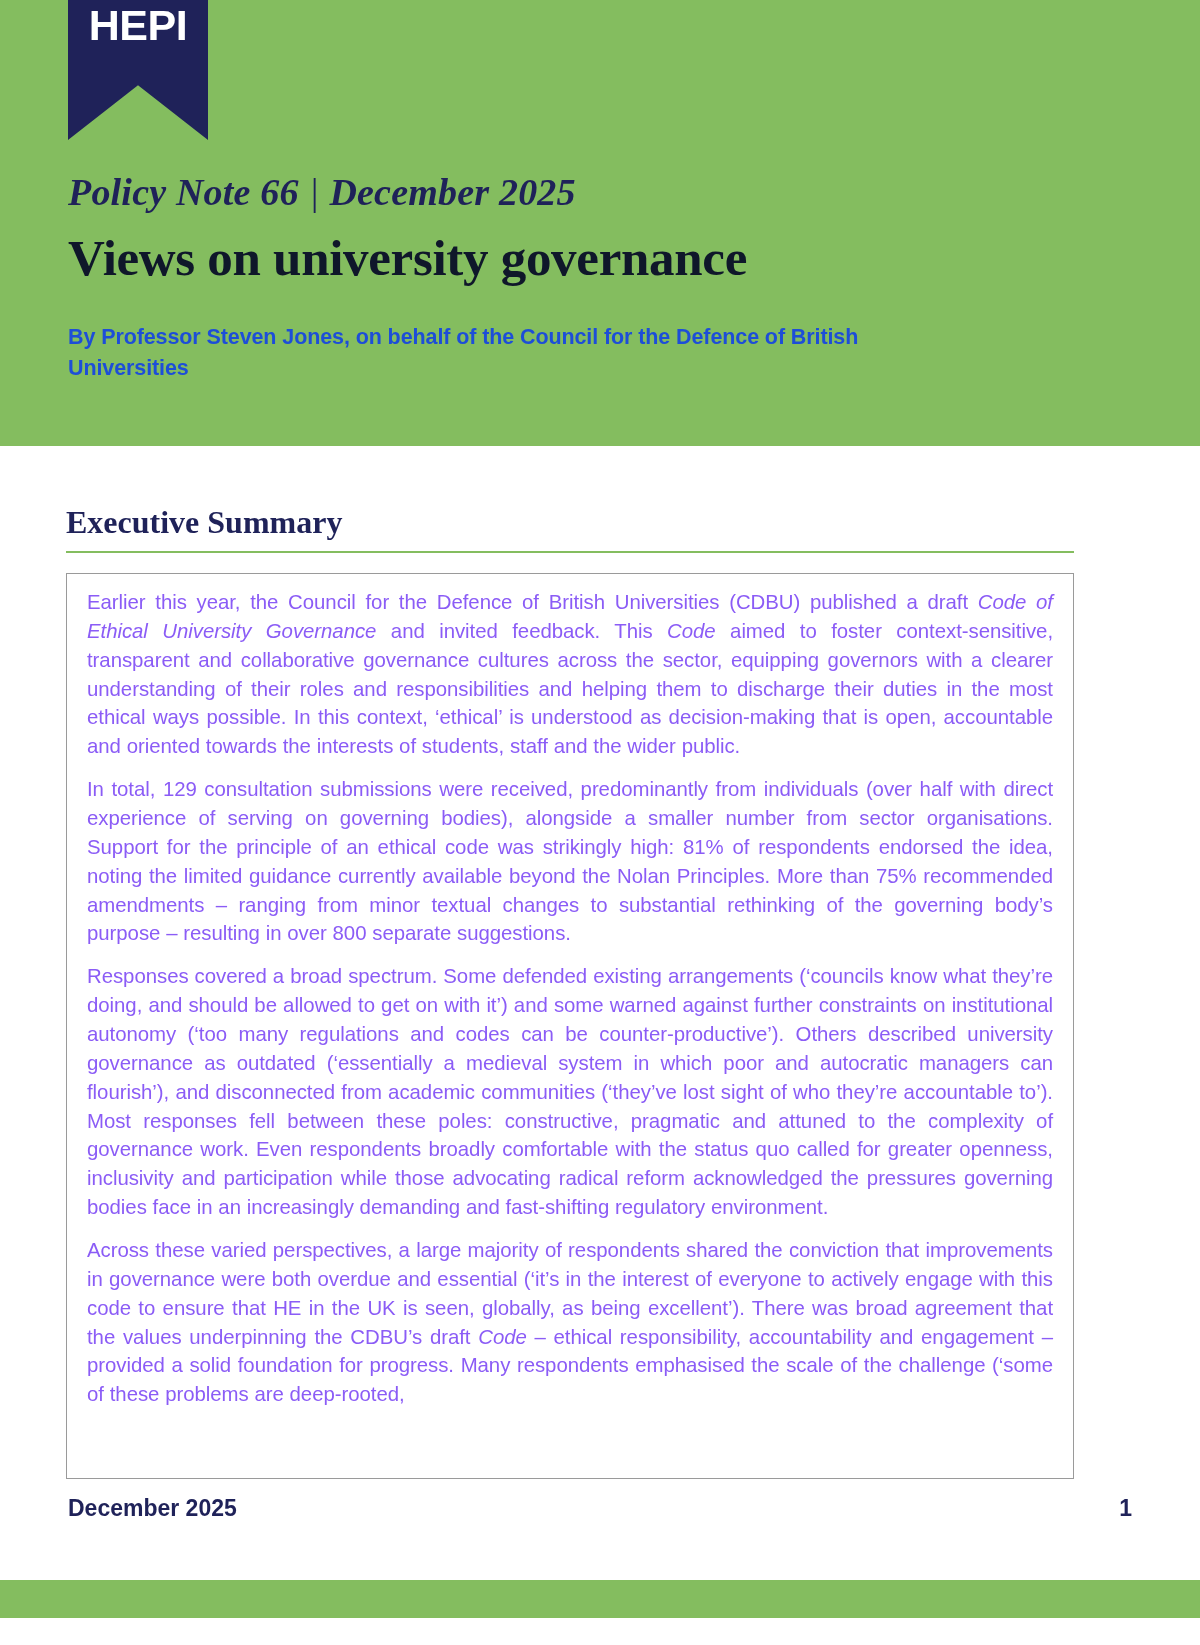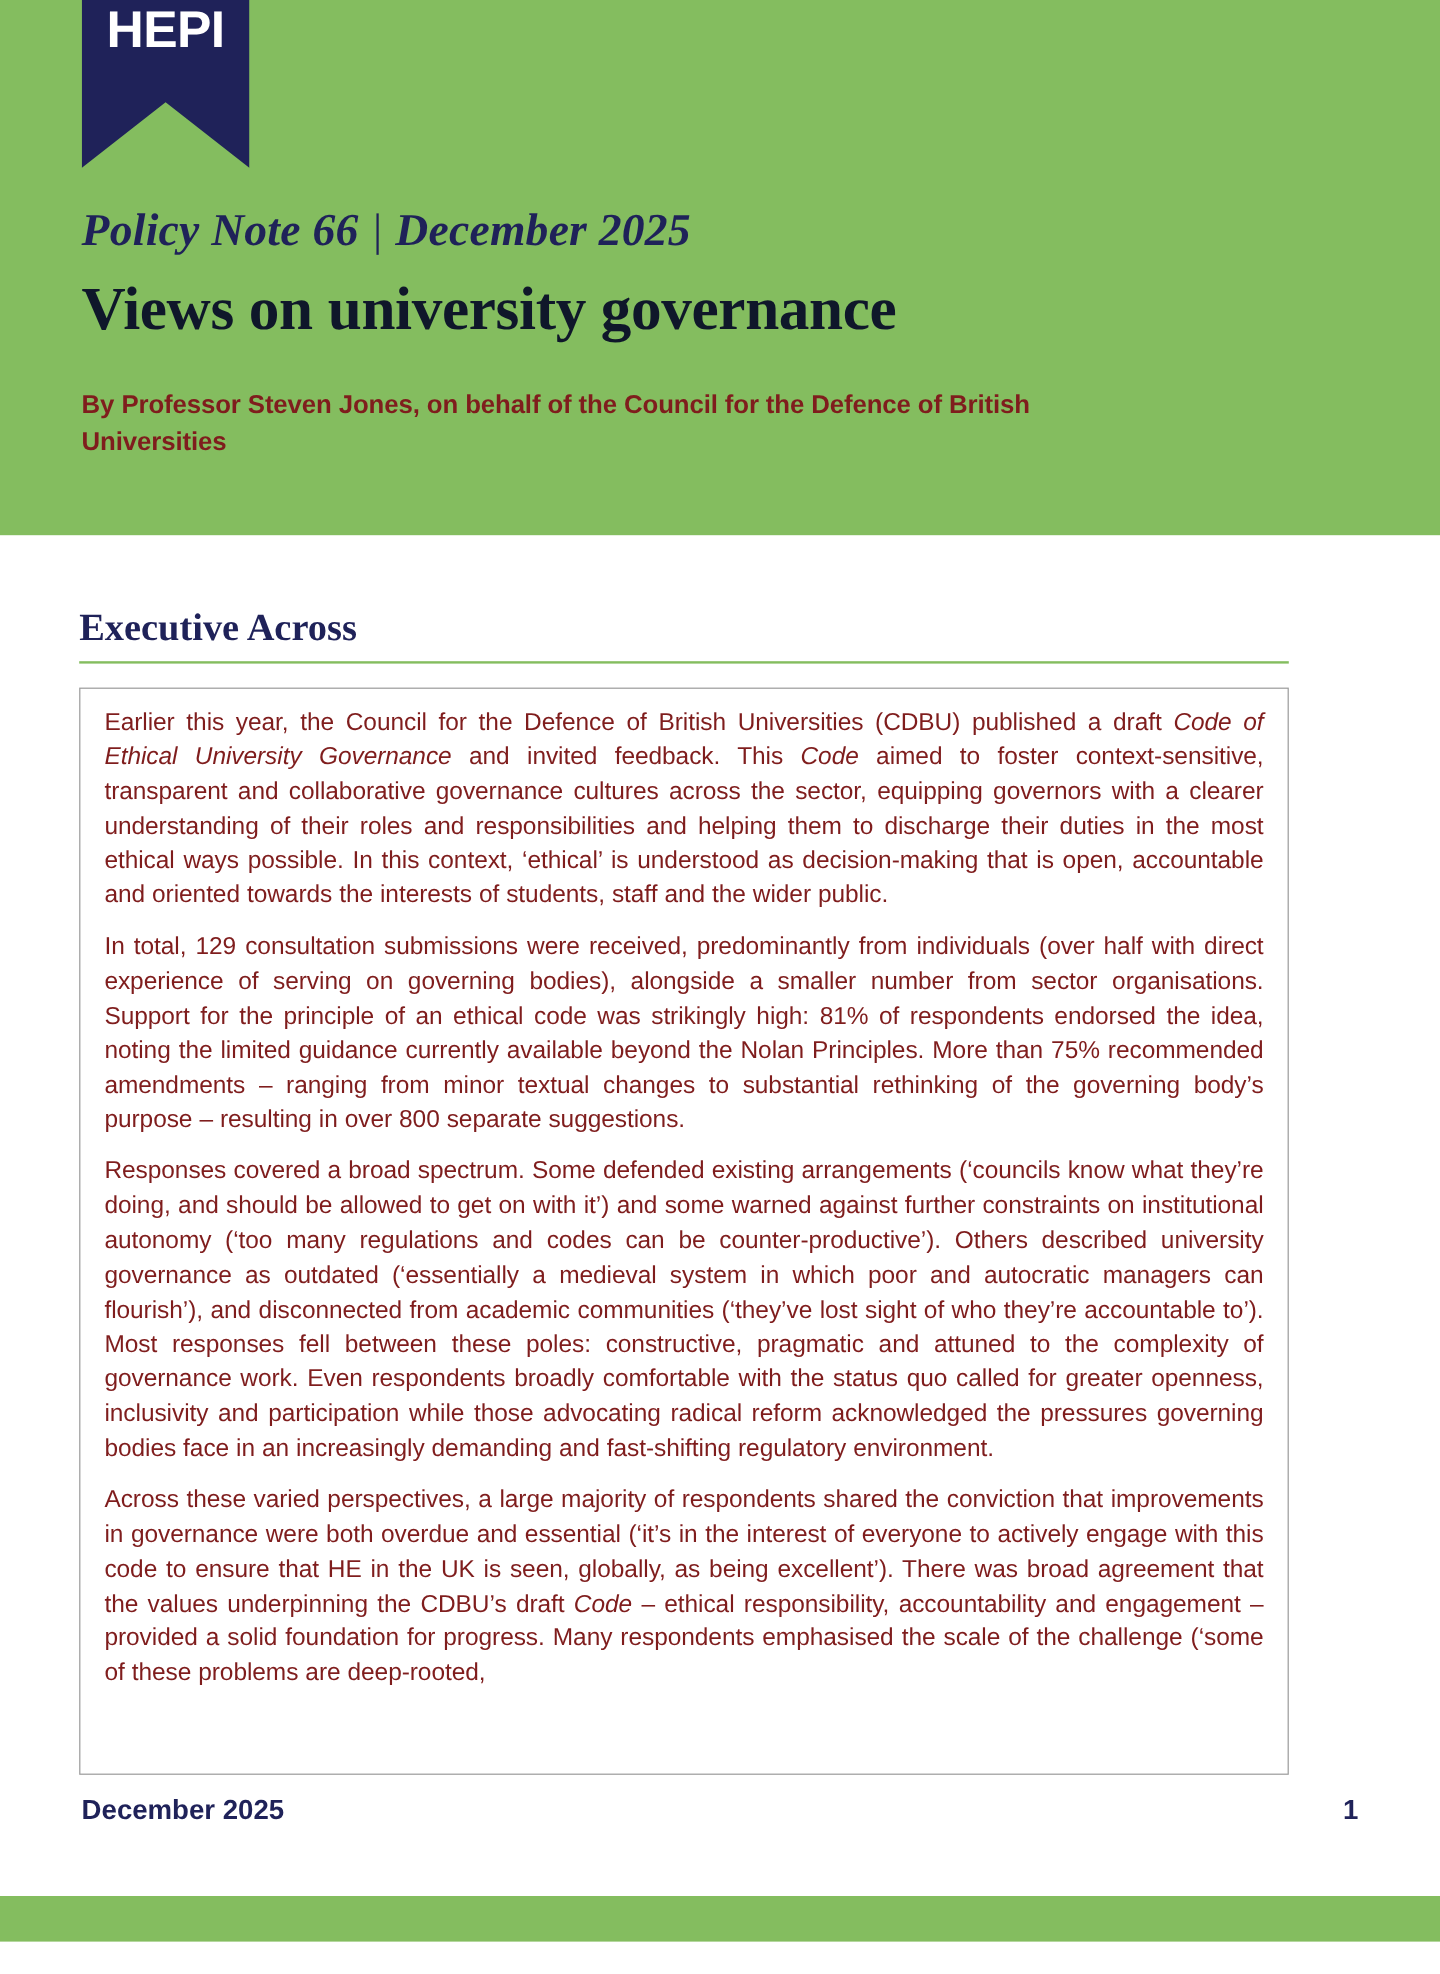--- a/index.html
+++ b/index.html
@@ -83,21 +83,21 @@
     line-height: 1.15;
     letter-spacing: -0.3px;
     white-space: nowrap;
   }
 
   .byline {
     position: absolute;
     top: 322px;
     left: 68px;
     width: 830px;
-    color: #7f1d1d;
+    color: #1d4ed8;
     font-family: "Liberation Sans", sans-serif;
     font-weight: bold;
     font-size: 21.5px;
     line-height: 1.42;
     letter-spacing: -0.1px;
   }
 
   
   .section-heading {
     position: absolute;
@@ -120,21 +120,21 @@
     left: 66px;
     width: 1008px;
     height: 906px;
     border: 1px solid #9a9a9a;
     padding: 14px 20px 0 20px;
     overflow: hidden;
     background: #ffffff;
   }
 
   .body-box p {
-    color: #7f1d1d;
+    color: #8b5cf6;
     font-family: "Liberation Sans", sans-serif;
     font-size: 20.4px;
     line-height: 1.415;
     text-align: justify;
     margin-bottom: 14px;
     letter-spacing: -0.05px;
     word-spacing: 0.2px;
   }
   .body-box p:last-child { margin-bottom: 0; }
   .body-box em { font-style: italic; }
@@ -177,21 +177,21 @@
   </div>
 
   <div class="kicker">
     <span>Policy Note 66</span><span class="sep">|</span><span>December 2025</span>
   </div>
 
   <h1 class="main-title">Views on university governance</h1>
 
   <div class="byline">By Professor Steven Jones, on behalf of the Council for the Defence of British Universities</div>
 
-  <h2 class="section-heading">Executive Across</h2>
+  <h2 class="section-heading">Executive Summary</h2>
 
   <div class="body-box" id="summary-box">
       <p><span>Earlier this year, the Council for the Defence of British Universities (CDBU) published a draft </span><em>Code of Ethical University Governance</em><span> and invited feedback. This </span><em>Code</em><span> aimed to foster context-sensitive, transparent and collaborative governance cultures across the sector, equipping governors with a clearer understanding of their roles and responsibilities and helping them to discharge their duties in the most ethical ways possible. In this context, ‘ethical’ is understood as decision-making that is open, accountable and oriented towards the interests of students, staff and the wider public.</span></p>
       <p><span>In total, 129 consultation submissions were received, predominantly from individuals (over half with direct experience of serving on governing bodies), alongside a smaller number from sector organisations. Support for the principle of an ethical code was strikingly high: 81% of respondents endorsed the idea, noting the limited guidance currently available beyond the Nolan Principles. More than 75% recommended amendments – ranging from minor textual changes to substantial rethinking of the governing body’s purpose – resulting in over 800 separate suggestions.</span></p>
       <p><span>Responses covered a broad spectrum. Some defended existing arrangements (‘councils know what they’re doing, and should be allowed to get on with it’) and some warned against further constraints on institutional autonomy (‘too many regulations and codes can be counter-productive’). Others described university governance as outdated (‘essentially a medieval system in which poor and autocratic managers can flourish’), and disconnected from academic communities (‘they’ve lost sight of who they’re accountable to’). Most responses fell between these poles: constructive, pragmatic and attuned to the complexity of governance work. Even respondents broadly comfortable with the status quo called for greater openness, inclusivity and participation while those advocating radical reform acknowledged the pressures governing bodies face in an increasingly demanding and fast-shifting regulatory environment.</span></p>
       <p><span>Across these varied perspectives, a large majority of respondents shared the conviction that improvements in governance were both overdue and essential (‘it’s in the interest of everyone to actively engage with this code to ensure that HE in the UK is seen, globally, as being excellent’). There was broad agreement that the values underpinning the CDBU’s draft </span><em>Code</em><span> – ethical responsibility, accountability and engagement – provided a solid foundation for progress. Many respondents emphasised the scale of the challenge (‘some of these problems are deep-rooted,</span></p>
     </div>
 
   <div class="footer">
     <span class="footer-date">December 2025</span>

